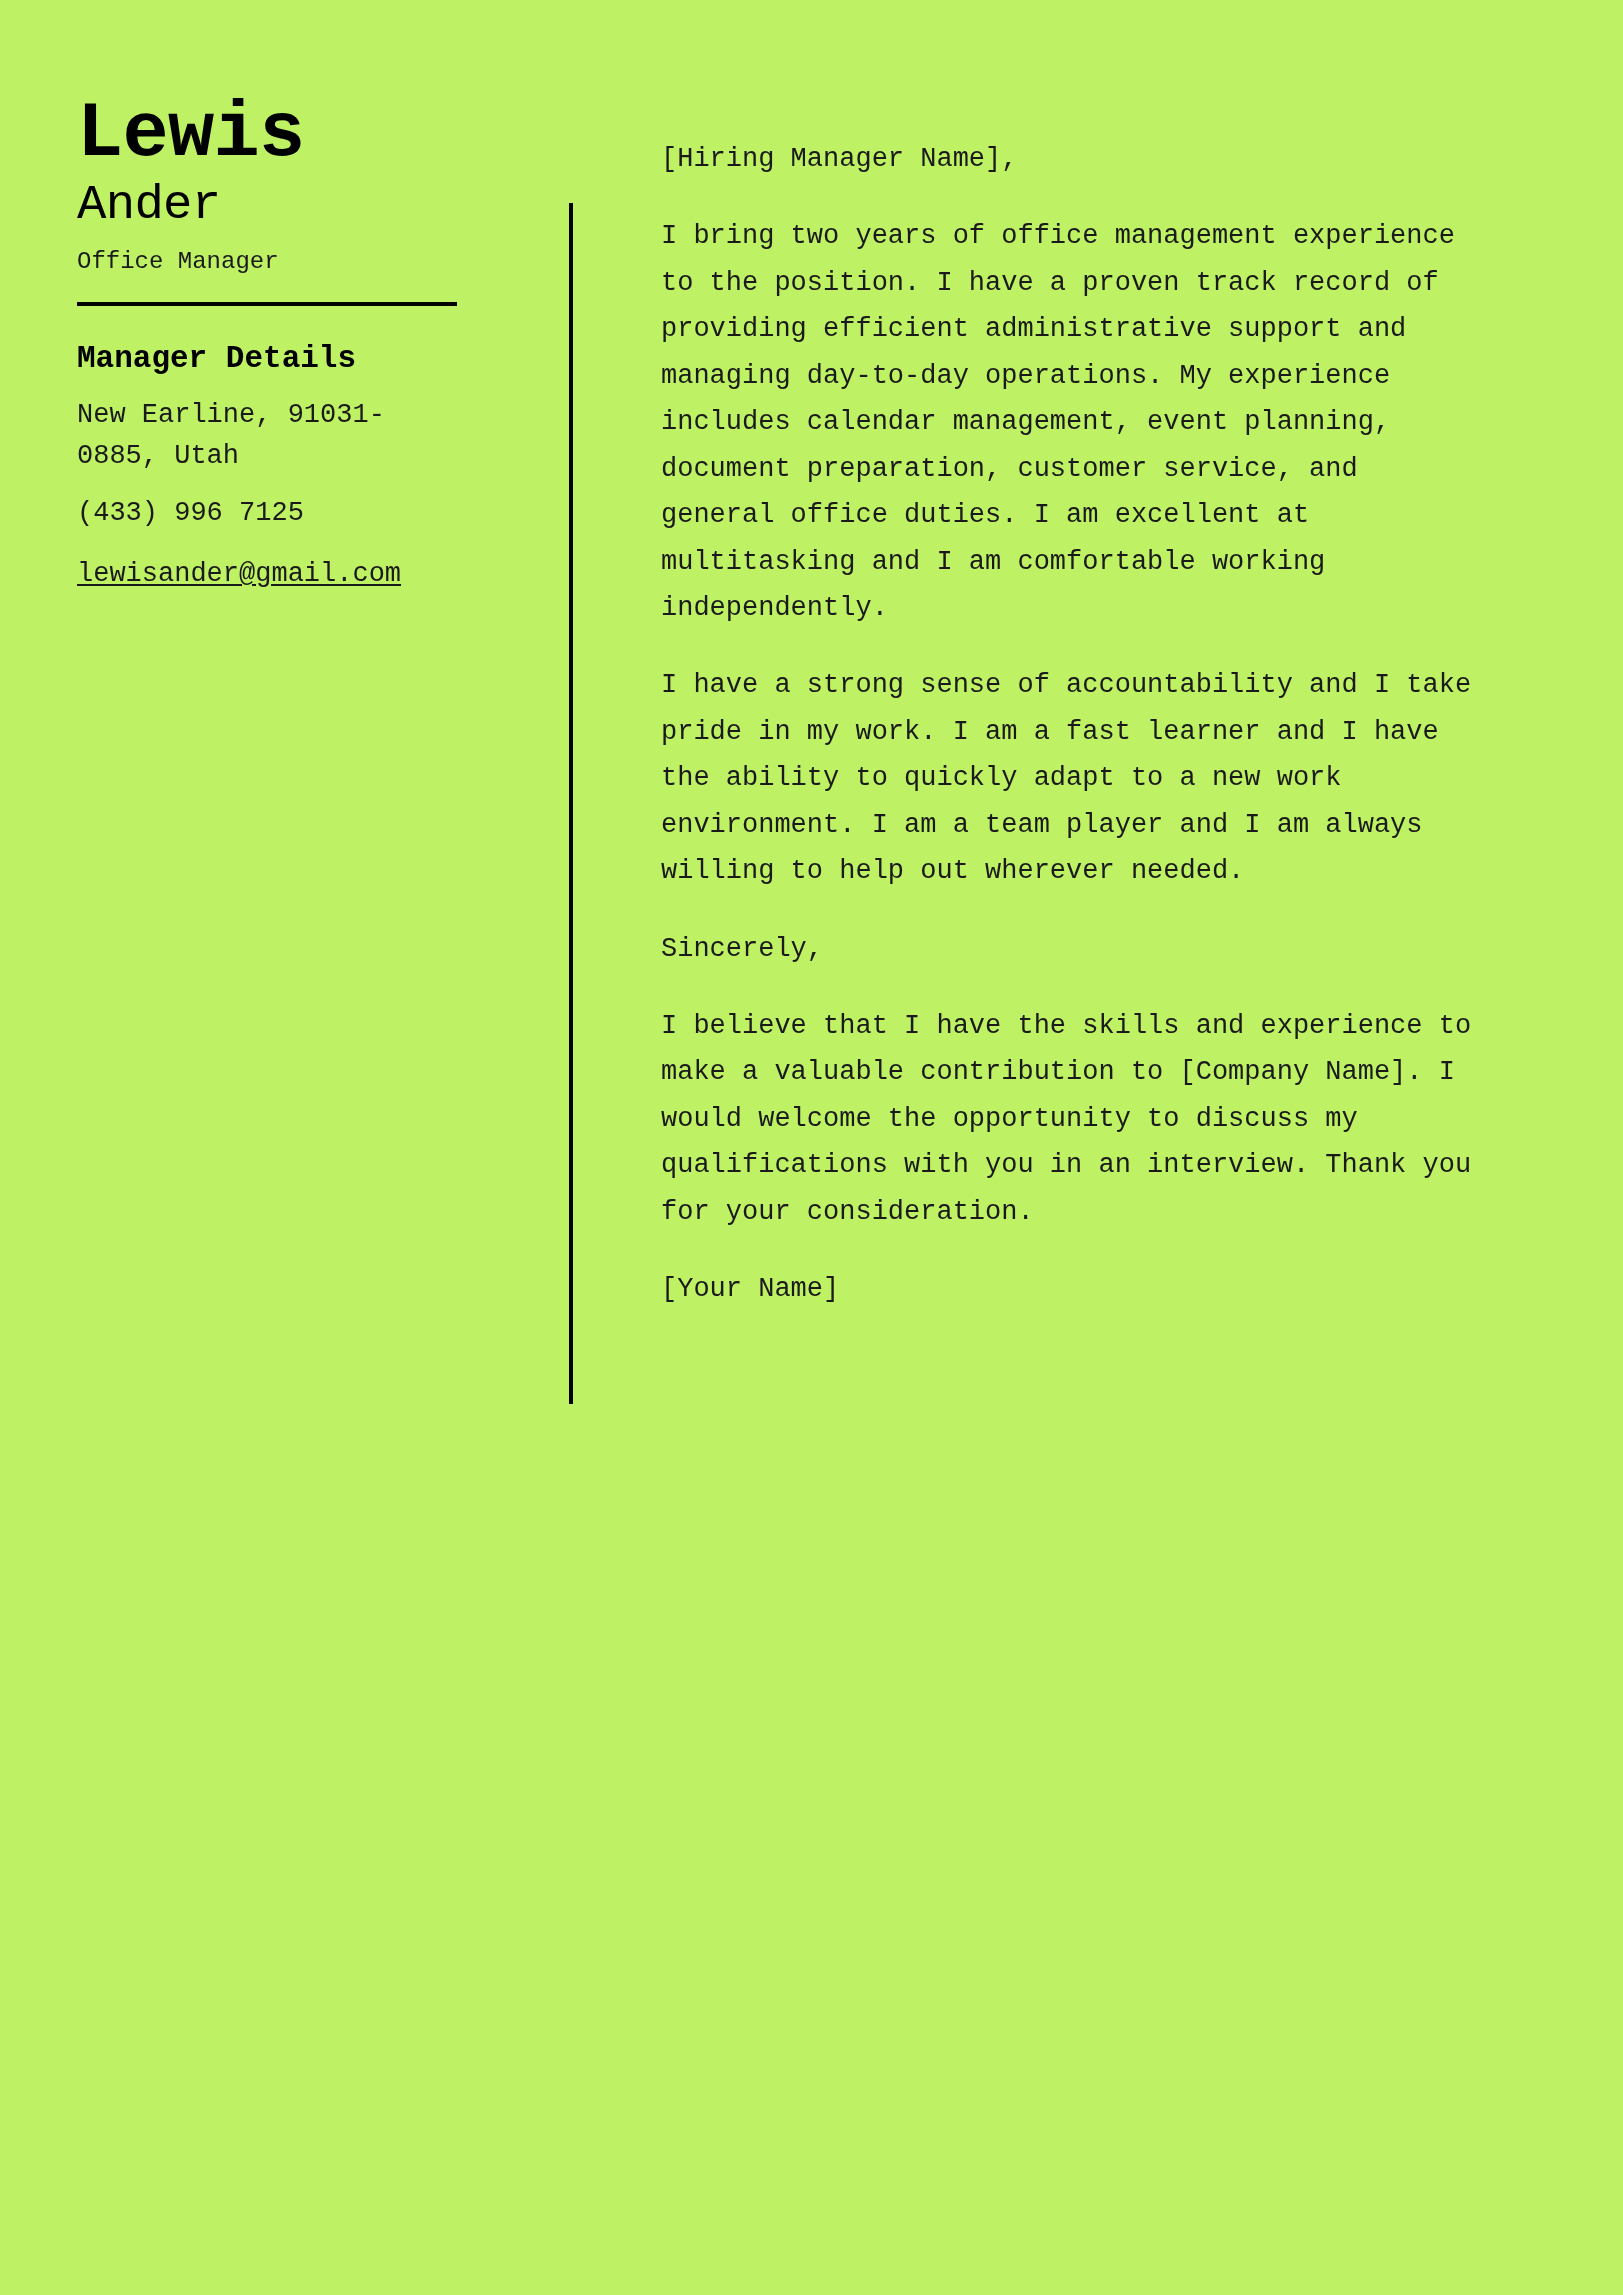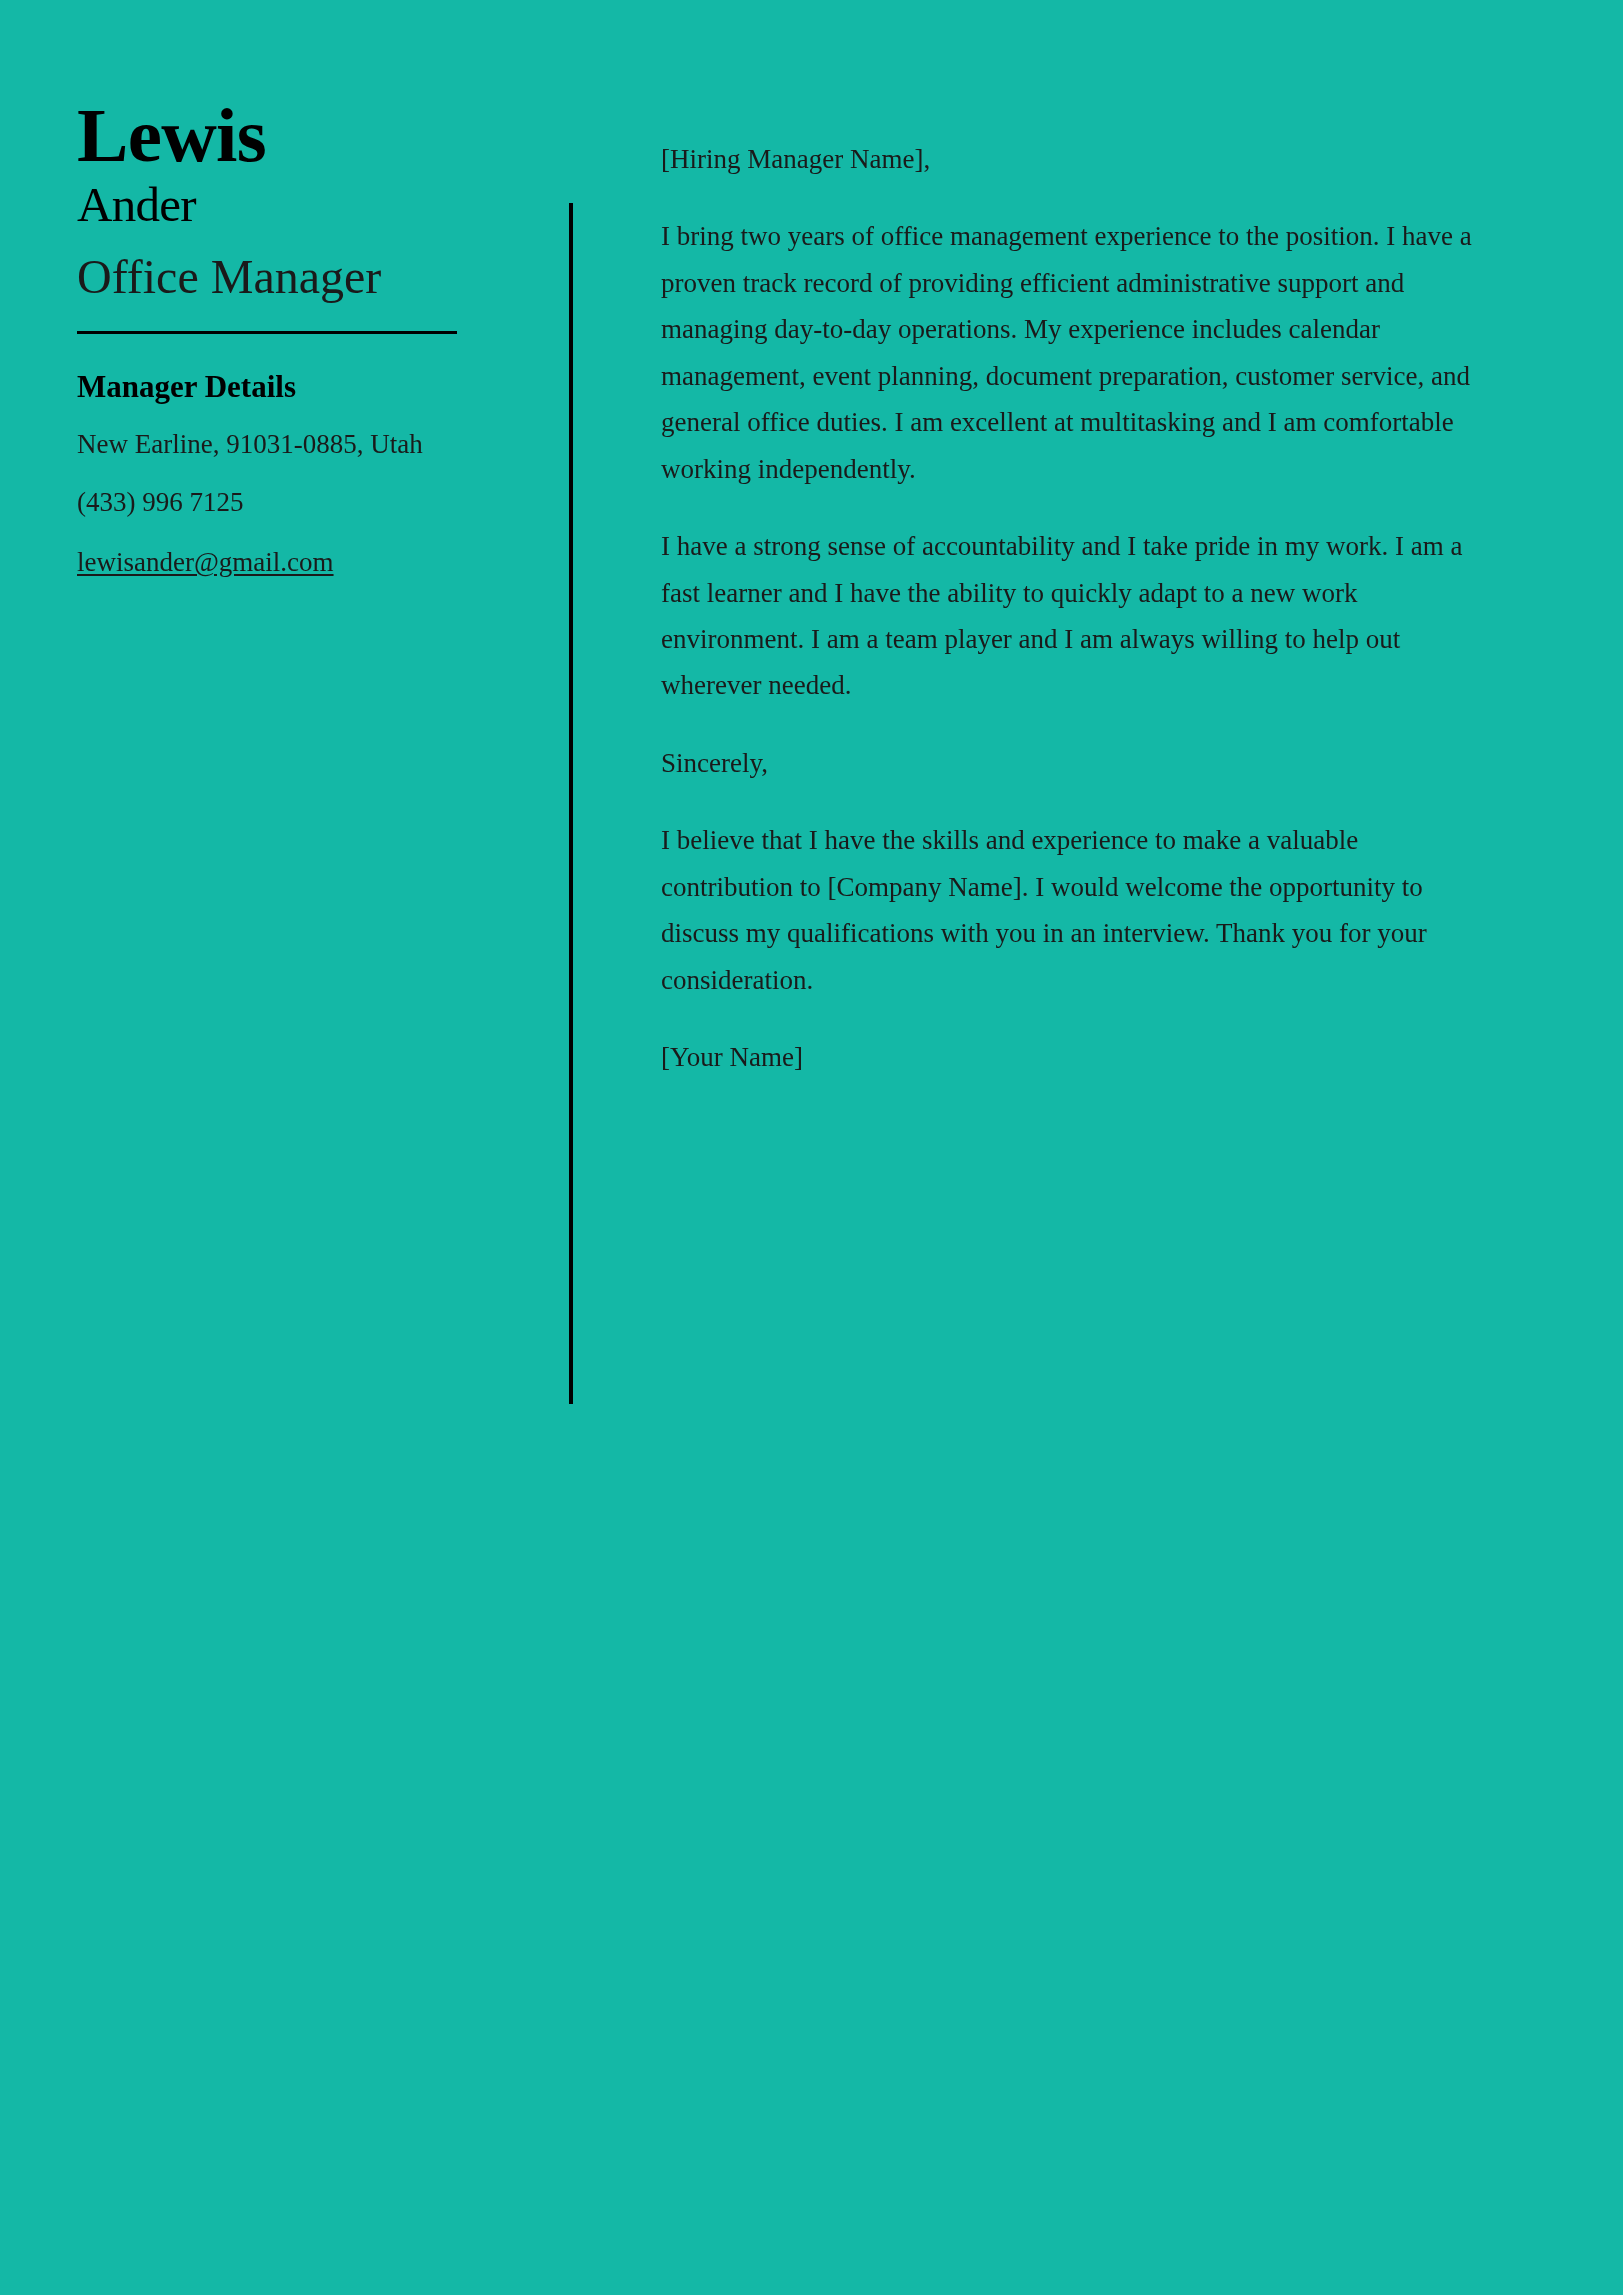--- a/index.html
+++ b/index.html
@@ -5,22 +5,22 @@
   html, body {
     margin: 0;
     padding: 0;
     background: #ffffff;
   }
 
   .page {
     position: relative;
     width: 1623px;
     height: 2295px;
-    background: #14b8a6;
-    font-family: Liberation Serif, serif;
+    background: #bef264;
+    font-family: Liberation Mono, monospace;
     color: #1a1a1a;
     overflow: hidden;
   }
 
   
   .left-column {
     position: absolute;
     left: 77px;
     top: 92px;
     width: 406px;
@@ -43,21 +43,21 @@
     display: block;
     font-size: 49px;
     font-weight: 300;
     letter-spacing: -0.7px;
     color: #000000;
     line-height: 1.12;
   }
 
   .job-title {
     margin-top: 14.4px;
-    font-size: 48px;
+    font-size: 24px;
     font-weight: 400;
     color: #1a1a1a;
     line-height: 1.2;
   }
 
   .title-rule {
     margin-top: 26px;
     width: 380px;
     height: 3.3px;
     background: #000000;

